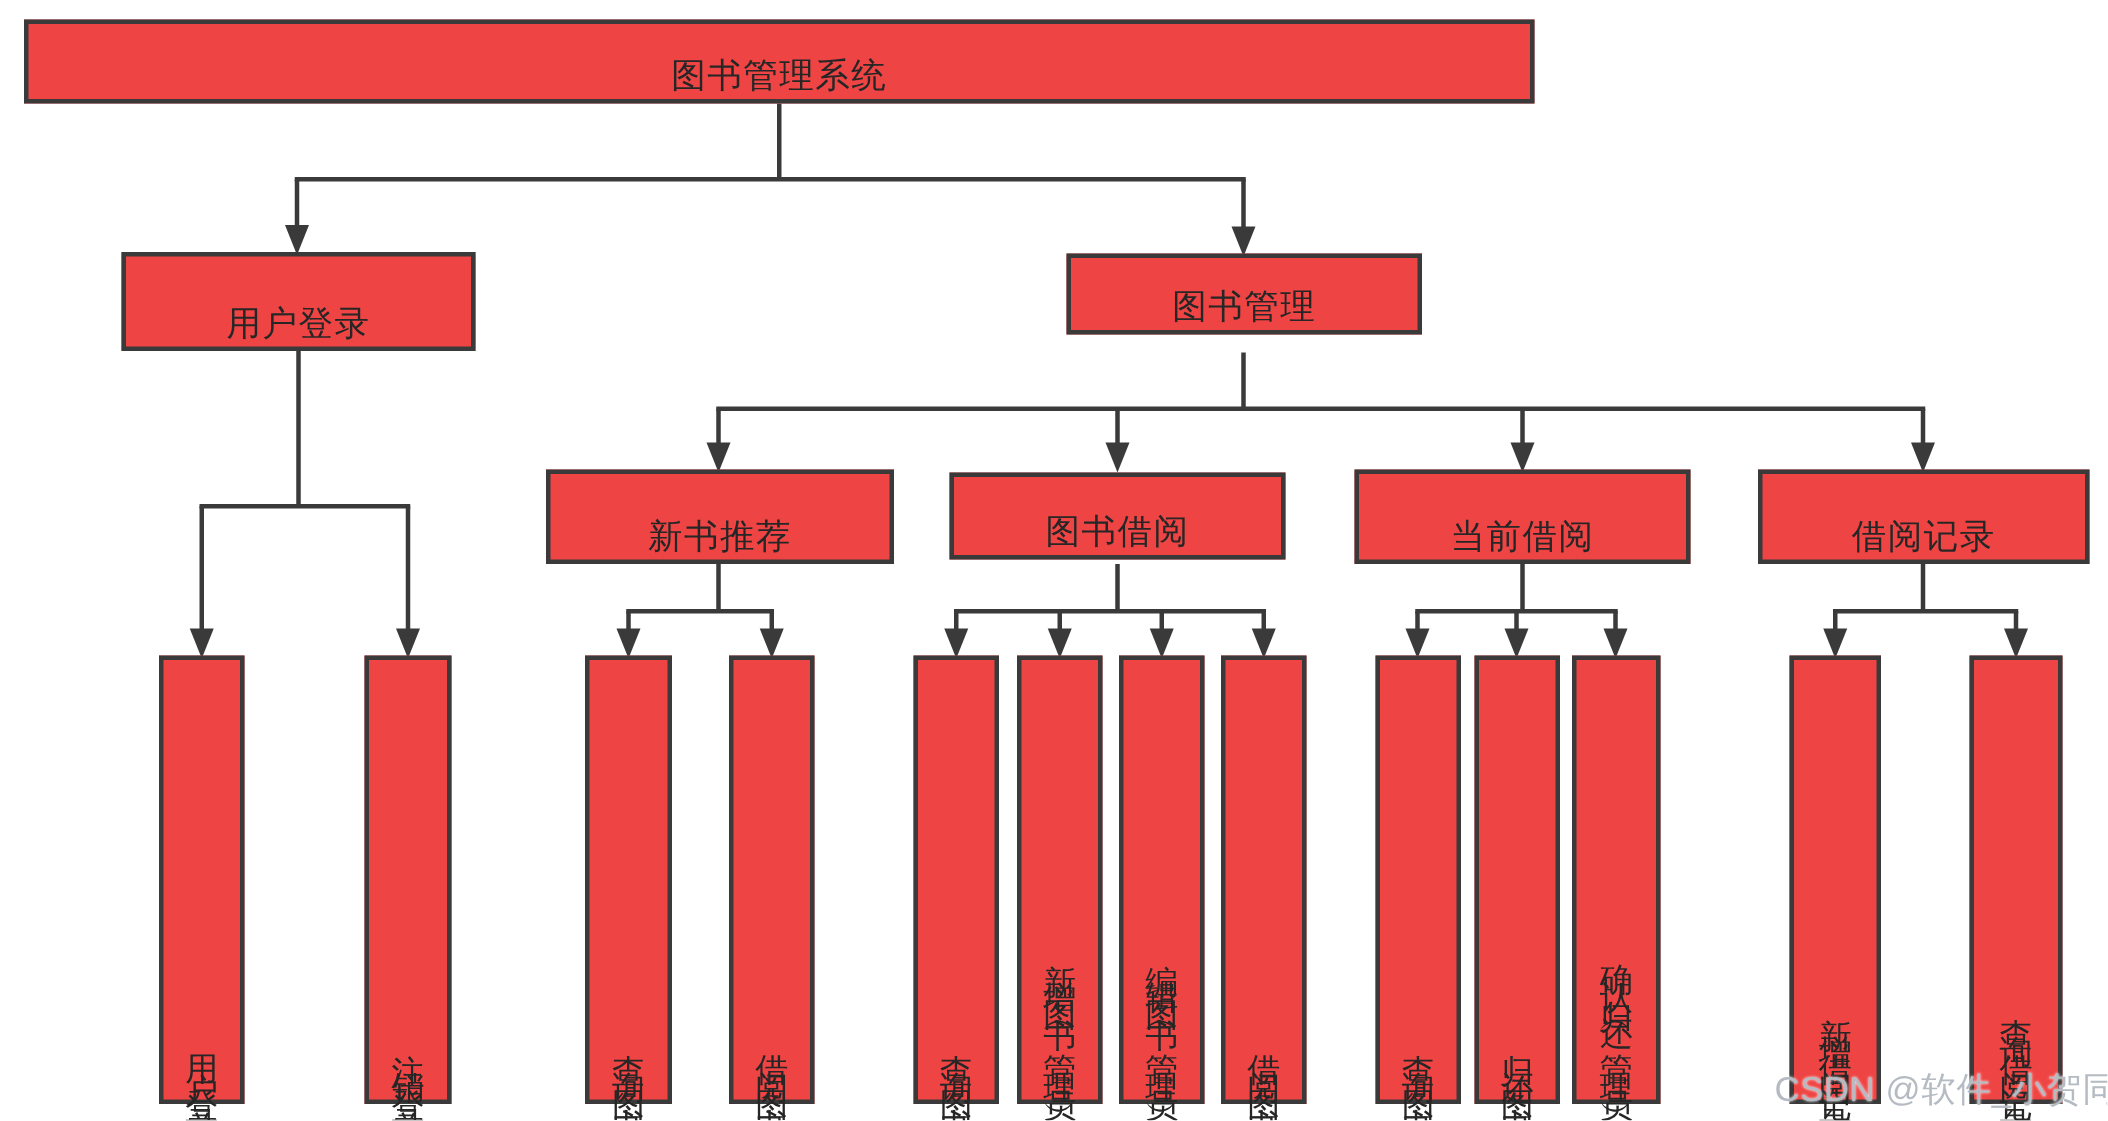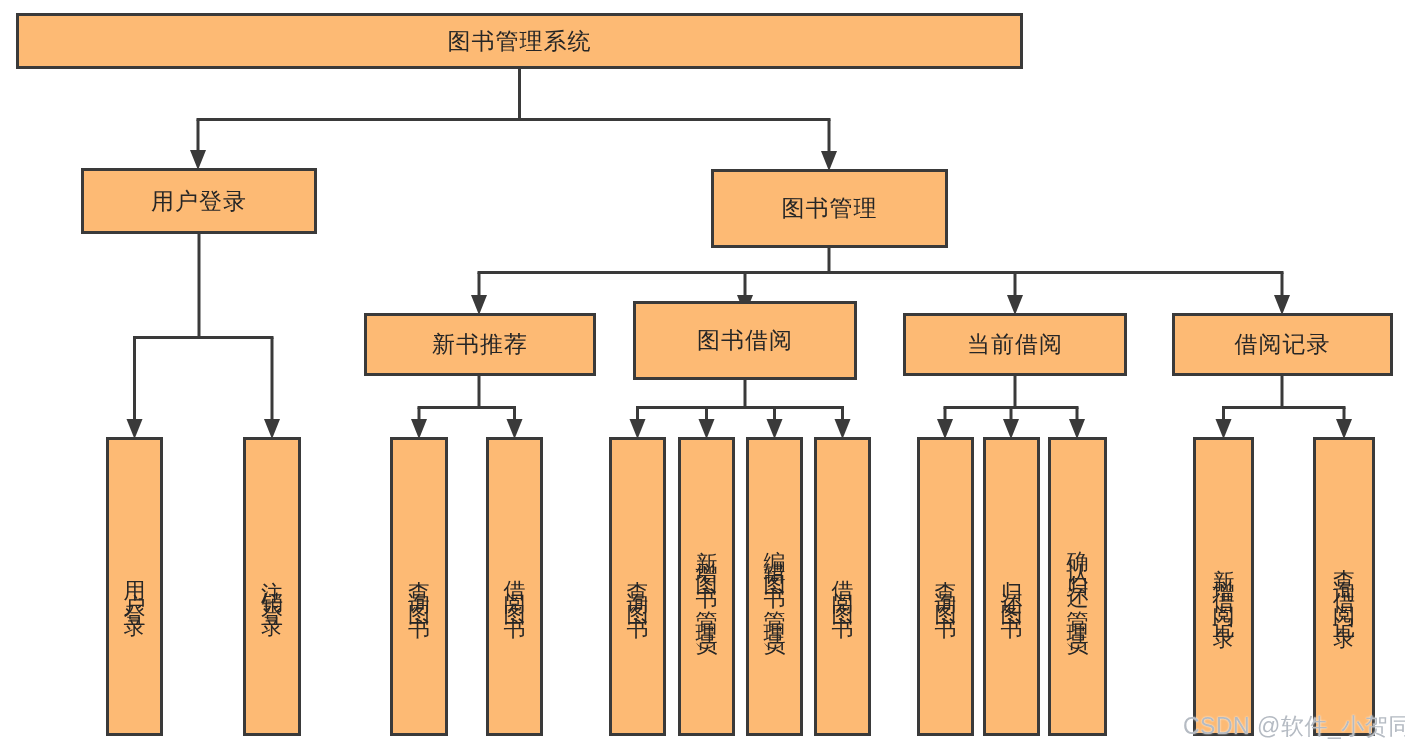--- a/index.html
+++ b/index.html
@@ -7,24 +7,24 @@
     position:relative;
     width:1405px;height:747px;
     background:#ffffff;
     font-family:"Liberation Sans","DejaVu Sans",sans-serif;
     overflow:hidden;
   }
   #connectors{position:absolute;left:0;top:0;width:1405px;height:747px;}
   .box{
     position:absolute;
     box-sizing:border-box;
-    background:#fdba74;
+    background:#ef4444;
     border:3px solid #3a3a3a;
     display:flex;
-    align-items:center;
+    align-items:flex-end;
     justify-content:center;
     color:#262626;
   }
   .hlabel{
     font-size:23px;
     letter-spacing:1px;
     white-space:nowrap;
   }
   .vlabel{
     writing-mode:vertical-rl;
@@ -124,28 +124,28 @@
     </g>
   </svg>
 
   <div class="box" style="left:16px;top:13px;width:1007px;height:56px">
     <span class="hlabel">图书管理系统</span>
   </div>
 
   <div class="box" style="left:81px;top:168px;width:236px;height:66px">
     <span class="hlabel">用户登录</span>
   </div>
-  <div class="box" style="left:711px;top:169px;width:237px;height:79px">
+  <div class="box" style="left:711px;top:169px;width:237px;height:54px">
     <span class="hlabel">图书管理</span>
   </div>
 
   <div class="box" style="left:364px;top:313px;width:232px;height:63px">
     <span class="hlabel">新书推荐</span>
   </div>
-  <div class="box" style="left:633px;top:301px;width:224px;height:79px">
+  <div class="box" style="left:633px;top:315px;width:224px;height:58px">
     <span class="hlabel">图书借阅</span>
   </div>
   <div class="box" style="left:903px;top:313px;width:224px;height:63px">
     <span class="hlabel">当前借阅</span>
   </div>
   <div class="box" style="left:1172px;top:313px;width:221px;height:63px">
     <span class="hlabel">借阅记录</span>
   </div>
 
   <div class="box" style="left:106px;top:437px;width:57px;height:299px">

